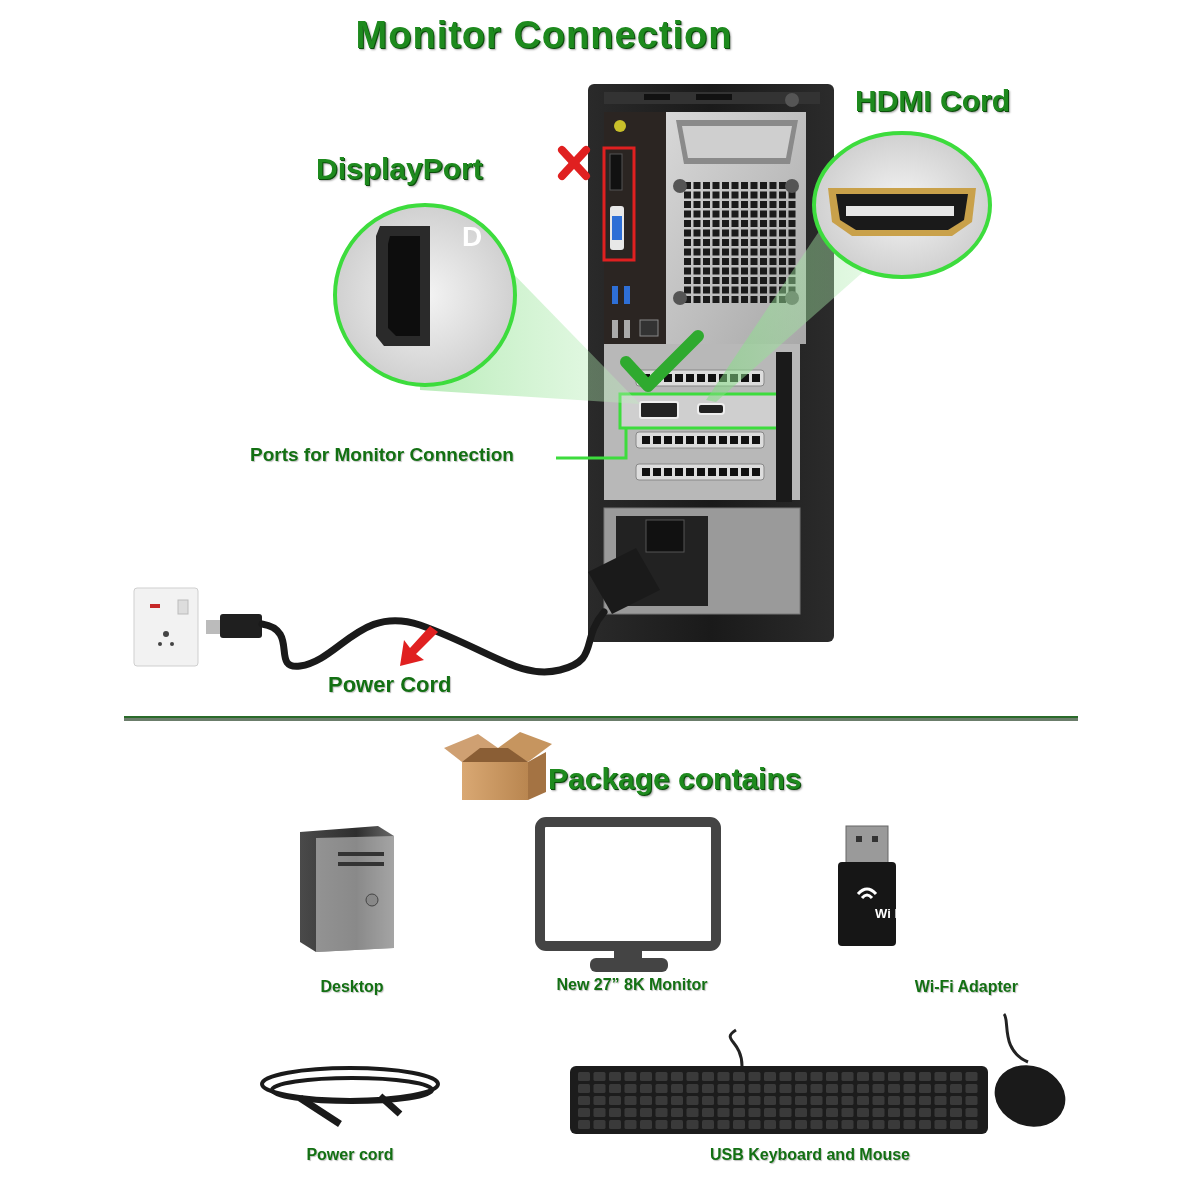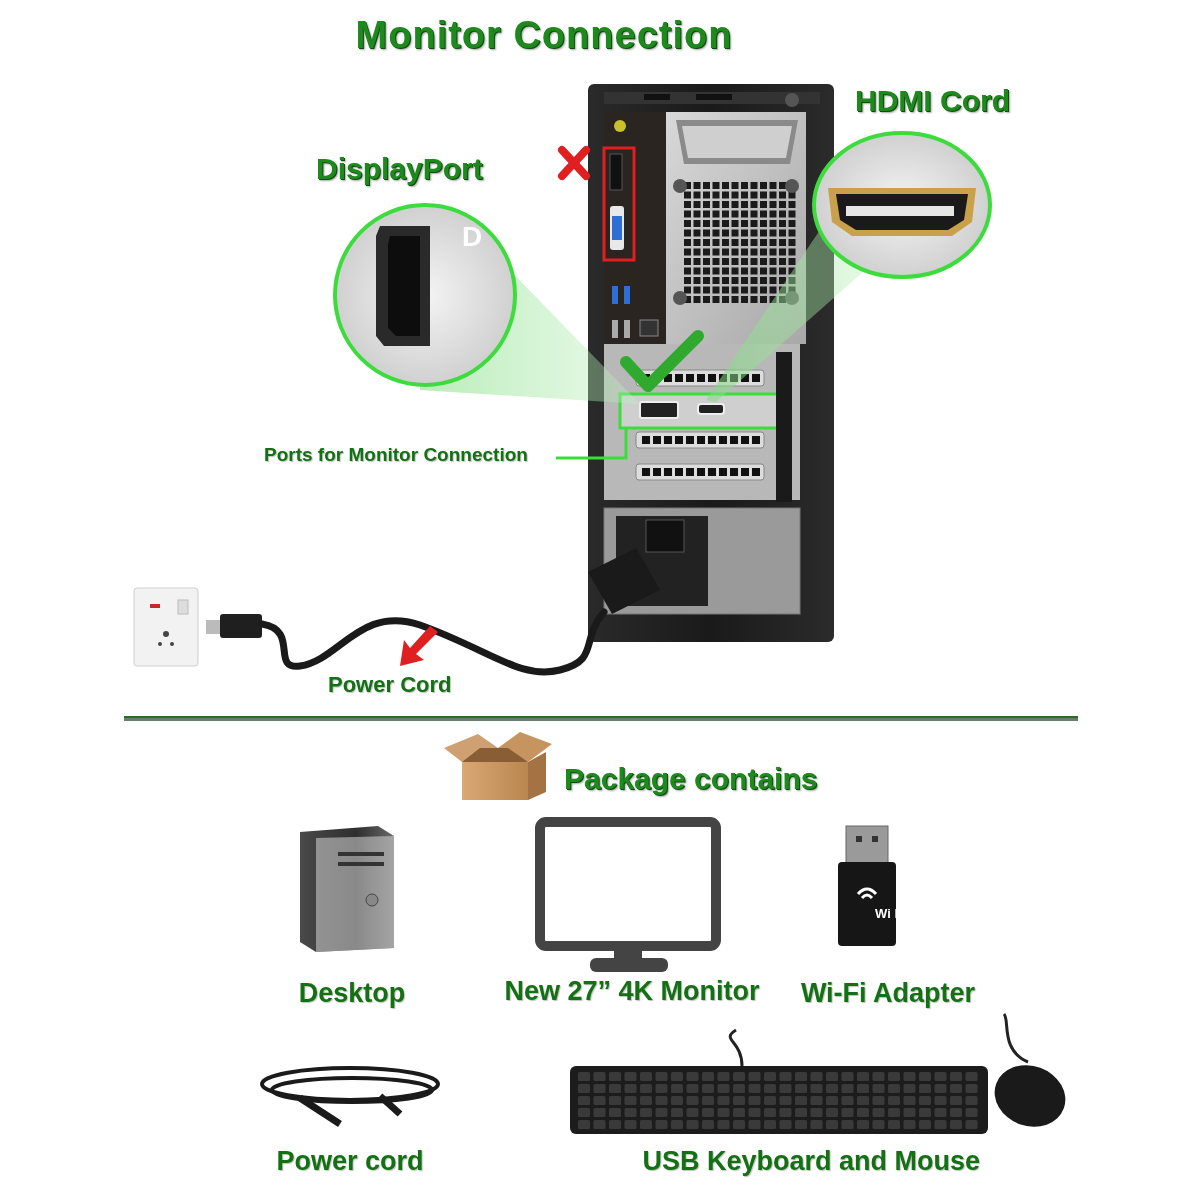--- a/index.html
+++ b/index.html
@@ -3,24 +3,24 @@
 <meta charset="utf-8">
 <style>
   html, body { margin:0; padding:0; background:#ffffff; }
   body { width:1200px; height:1200px; position:relative; overflow:hidden; font-family:"Liberation Sans", sans-serif; }
   .abs { position:absolute; }
   .title-green { color:#1e8a1e; font-weight:bold; font-family:"Liberation Sans", sans-serif; text-shadow: 1px 1px 0 #0b4d0b, 2px 2px 2px rgba(0,0,0,0.35); }
   .label-green { color:#137013; font-weight:bold; font-family:"Liberation Sans", sans-serif; text-shadow: 1px 1px 1px rgba(0,0,0,0.25); }
   #main-title { left:0; width:1088px; top:14px; text-align:center; font-size:38px; letter-spacing:1px; }
   #hdmi-title { left:855px; top:84px; font-size:30px; }
   #dp-title { left:316px; top:152px; font-size:30px; }
-  #ports-label { left:250px; top:444px; font-size:19px;margin-left:14px; }
+  #ports-label { left:250px; top:444px; font-size:19px; }
   #power-label { left:328px; top:672px; font-size:22px; }
-  #package-title { left:548px; top:762px; font-size:30px;margin-left:16px; }
-  .item-label { font-size:27px; text-align:center; width:260px; }
+  #package-title { left:548px; top:762px; font-size:30px; }
+  .item-label { font-size:16px; text-align:center; width:260px; }
   svg { position:absolute; left:0; top:0; }
 </style>
 </head>
 <body>
 
 <div id="main-title" class="abs title-green">Monitor Connection</div>
 
 <svg width="1200" height="1200" viewBox="0 0 1200 1200">
   <defs>
     <linearGradient id="caseGrad" x1="0" x2="1">
@@ -520,16 +520,16 @@
 <div id="hdmi-title" class="abs title-green">HDMI Cord</div>
 <div id="dp-title" class="abs title-green">DisplayPort</div>
 <div id="ports-label" class="abs label-green">Ports for Monitor Connection</div>
 <div id="power-label" class="abs label-green">Power Cord</div>
 
 <div class="abs label-green" style="left:846px; top:906px; font-size:13px; color:#fff; text-shadow:none;margin-left:29px;">Wi Fi</div>
 
 <div id="package-title" class="abs title-green">Package contains</div>
 
 <div class="abs label-green item-label" style="left:222px; top:978px;">Desktop</div>
-<div class="abs label-green item-label" style="left:502px; top:976px;">New 27” 4K Monitor</div>
-<div class="abs label-green item-label" style="left:758px; top:978px;">Wi-Fi Adapter</div>
+<div class="abs label-green item-label" style="left:502px; top:976px;">New 27” 8K Monitor</div>
+<div class="abs label-green item-label" style="left:758px; top:978px;text-align:right;">Wi-Fi Adapter</div>
 <div class="abs label-green item-label" style="left:220px; top:1146px;">Power cord</div>
-<div class="abs label-green item-label" style="left:640px; top:1146px; width:340px;text-align:right;">USB Keyboard and Mouse</div>
+<div class="abs label-green item-label" style="left:640px; top:1146px; width:340px;">USB Keyboard and Mouse</div>
 
 </body></html>

